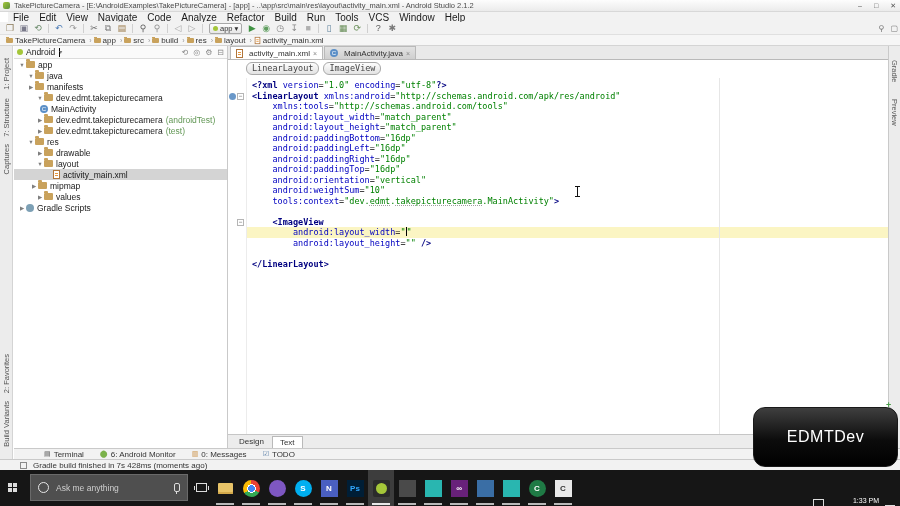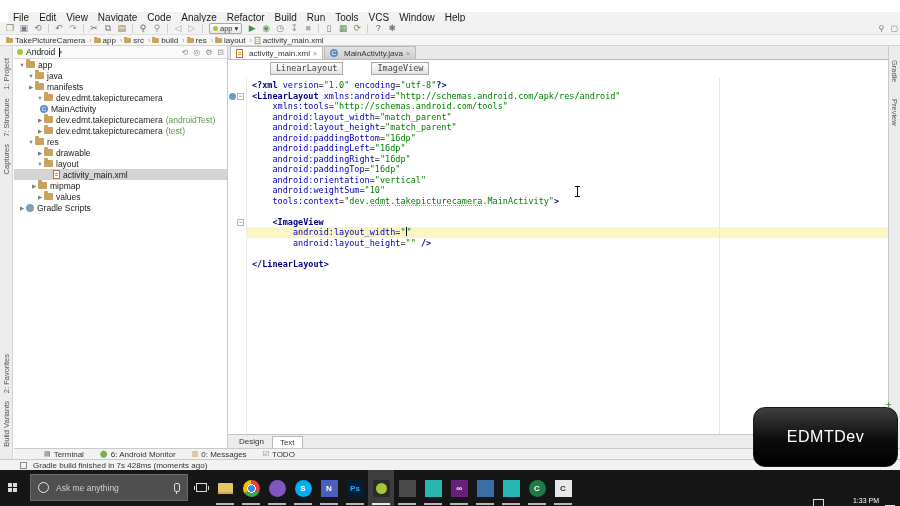--- a/index.html
+++ b/index.html
@@ -54,22 +54,22 @@
   .ic-gradle{width:8px;height:8px;border-radius:50%;background:#7da0b5;}
   .tsuffix{color:#629755;margin-left:3px;}
   
   #editor{position:absolute;left:228px;top:46px;width:660px;height:402px;background:#fff;display:flex;flex-direction:column;box-sizing:border-box;}
   #tabrow{height:13px;background:#e9e9e9;border-bottom:1px solid #b9b9b9;display:flex;align-items:flex-end;padding-left:2px;}
   .etab{display:flex;align-items:center;gap:3px;height:12px;padding:0 5px;font-size:8px;border:1px solid #b9b9b9;border-bottom:none;
         background:linear-gradient(#e2e2e2,#cfcfcf);margin-right:1px;color:#333;}
   .etab.active{background:#fff;}
   .etab .x{color:#888;font-size:7px;}
   #chiprow{height:16px;padding:2px 0 0 18px;display:flex;gap:4px;background:#fff;}
-  .chip{font-family:"DejaVu Sans Mono",monospace;font-size:8.5px;color:#444;border:1px solid #a9a9a9;border-radius:0;
-        background:linear-gradient(#fdfdfd,#e3e3e3);padding:0 5px;height:11px;line-height:11px;margin-left:24px;}
+  .chip{font-family:"DejaVu Sans Mono",monospace;font-size:8.5px;color:#444;border:1px solid #a9a9a9;border-radius:6px;
+        background:linear-gradient(#fdfdfd,#e3e3e3);padding:0 5px;height:11px;line-height:11px;}
   #code{position:relative;flex:1;font-family:"DejaVu Sans Mono",monospace;font-size:8.5px;overflow:hidden;padding-top:2px;}
   #code::before{content:"";position:absolute;left:18px;top:0;bottom:0;width:1px;background:#ececec;}
   #code::after{content:"";position:absolute;left:491px;top:0;bottom:0;width:1px;background:#e6e6e6;}
   .cl{height:10.5px;line-height:10.5px;white-space:pre;padding-left:24px;position:relative;}
   .cl.hl{background:linear-gradient(to right,transparent 19px,#fbf5c3 19px);}
   .tk-g{color:#000080;font-weight:bold;}
   .tk-a{color:#0000c0;}
   .tk-v{color:#008000;}
   .tk-p{color:#000;}
   .tk-u{color:#008000;text-decoration:underline dotted 1px #9e9e9e;text-underline-offset:1px;}
@@ -132,20 +132,29 @@
   #green-plus{position:absolute;left:886px;top:400px;color:#4a9e4a;font-size:9px;font-weight:bold;}
   #ibeam{position:absolute;left:574px;top:186px;width:7px;height:11px;}
   #ibeam::before{content:"";position:absolute;left:3px;top:1px;width:1px;height:9px;background:#111;}
   #ibeam::after{content:"";position:absolute;left:1px;top:0;width:5px;height:1px;background:#111;box-shadow:0 10px 0 #111;}
 </style>
 </head>
 <body>
 
 <div id="screen">
 
+  <div id="titlebar">
+    <span id="as-logo"></span>
+    <span id="title-text">TakePictureCamera - [E:\AndroidExamples\TakePictureCamera] - [app] - ..\app\src\main\res\layout\activity_main.xml - Android Studio 2.1.2</span>
+    <span id="wincontrols">
+      <span>–</span>
+      <span>□</span>
+      <span>✕</span>
+    </span>
+  </div>
 
   <div id="menubar">
       <span>File</span>
       <span>Edit</span>
       <span>View</span>
       <span>Navigate</span>
       <span>Code</span>
       <span>Analyze</span>
       <span>Refactor</span>
       <span>Build</span>

